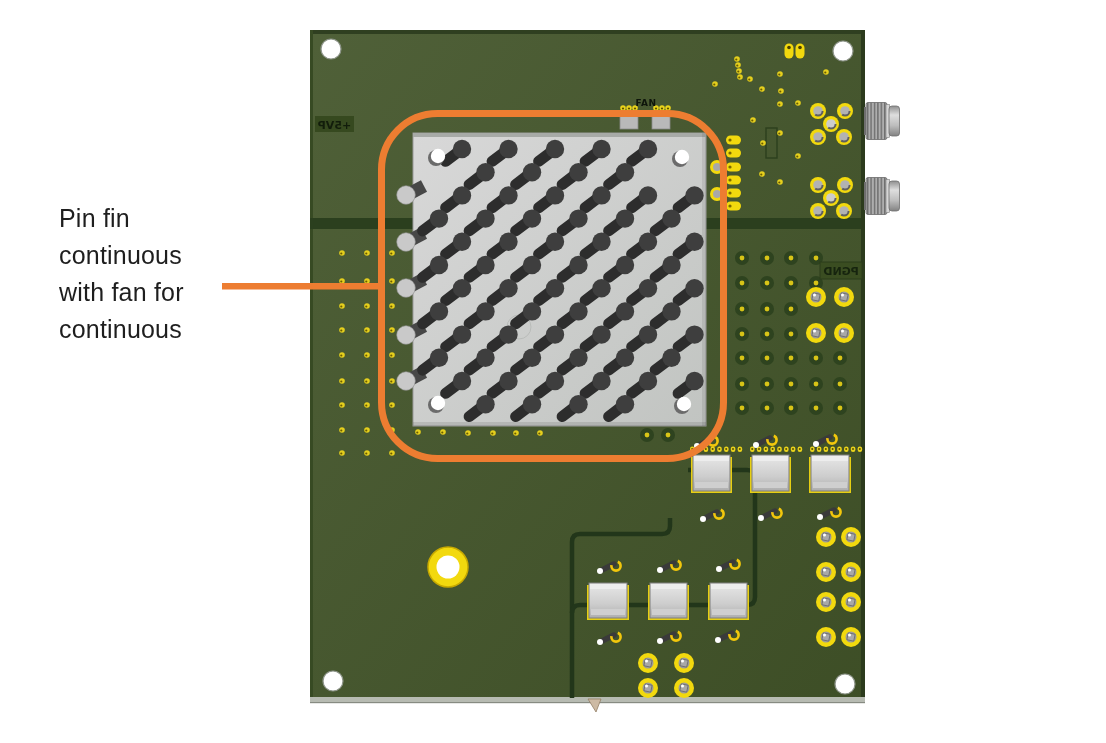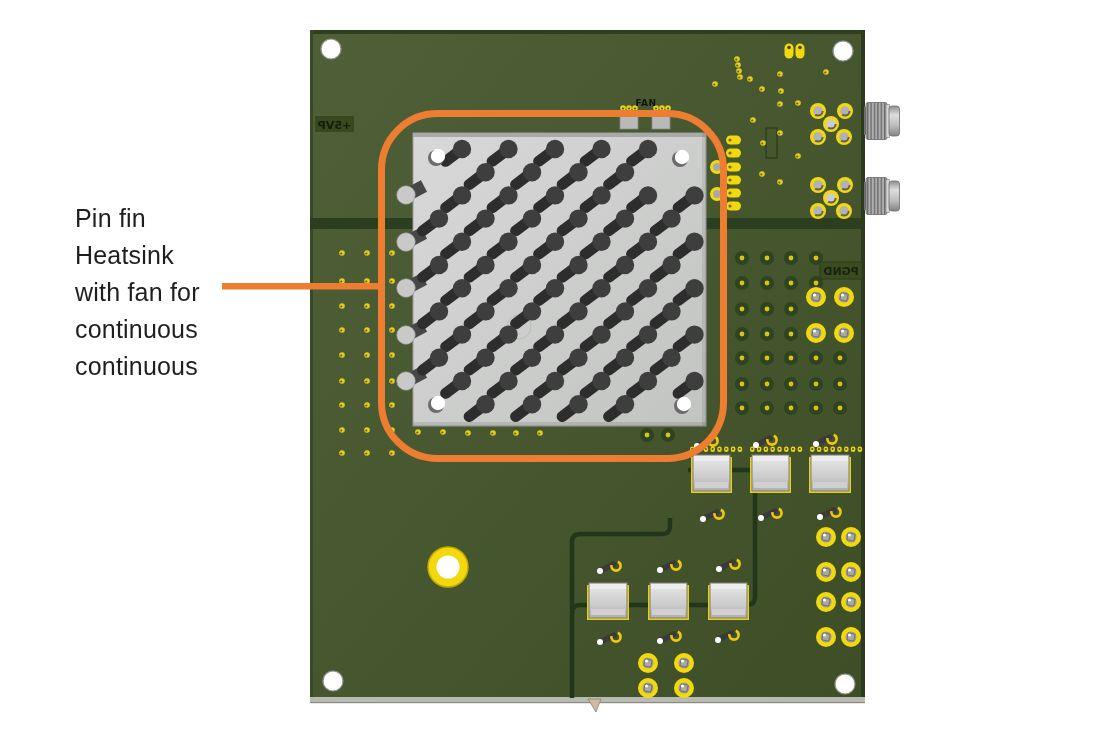--- a/index.html
+++ b/index.html
@@ -1,32 +1,31 @@
 <!DOCTYPE html>
 <html><head>
 <meta charset="utf-8">
 <style>
   html,body{margin:0;padding:0;background:#ffffff;}
   .canvas{position:relative;width:1106px;height:743px;background:#ffffff;overflow:hidden;
           font-family:"Liberation Sans",sans-serif;}
-  .callout{position:absolute;left:75px;top:200px;font-size:25px;line-height:37px;
+  .callout{position:absolute;left:59px;top:200px;font-size:25px;line-height:37px;
            color:#1e1e1e;letter-spacing:.2px;}
   svg.scene{position:absolute;left:0;top:0;}
   text.silk{font-family:"DejaVu Sans",sans-serif;font-weight:bold;}
 </style>
 </head>
 <body>
 
 <div class="canvas">
 
   <div class="callout">
     <div>Pin fin</div>
-    <div>Heatsink</div>
+    <div>continuous</div>
     <div>with fan for</div>
-    <div>continuous</div>
     <div>continuous</div>
   </div>
 
   <svg class="scene" width="1106" height="743" viewBox="0 0 1106 743">
     <defs>
       <linearGradient id="plateG" x1="0" y1="0" x2="1" y2="1">
         <stop offset="0" stop-color="#d8d8d8"></stop>
           <stop offset="1" stop-color="#c1c4c1"></stop>
       </linearGradient>
       <linearGradient id="capG" x1="0" y1="0" x2="0" y2="1">

